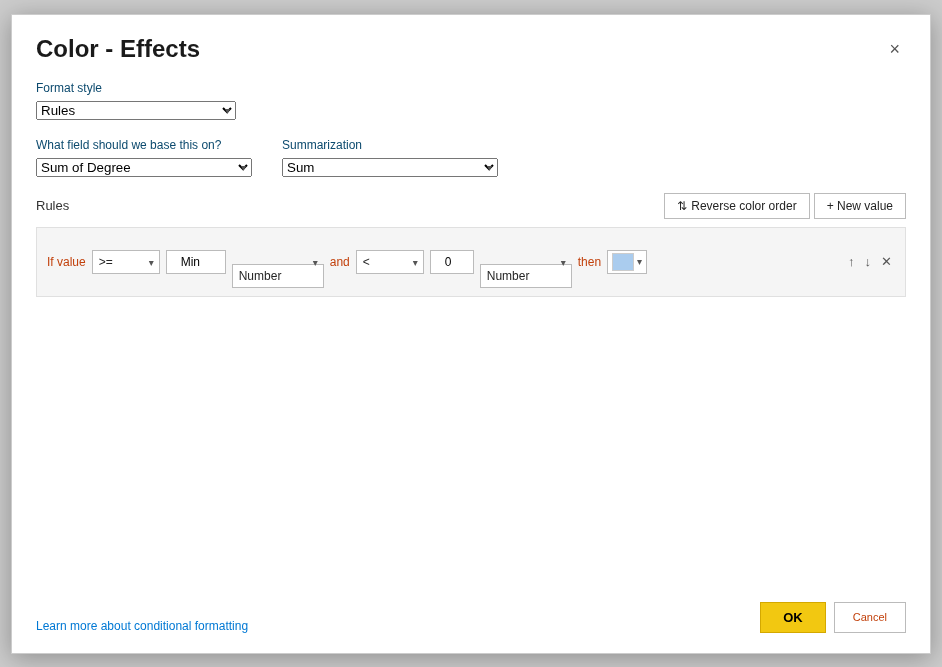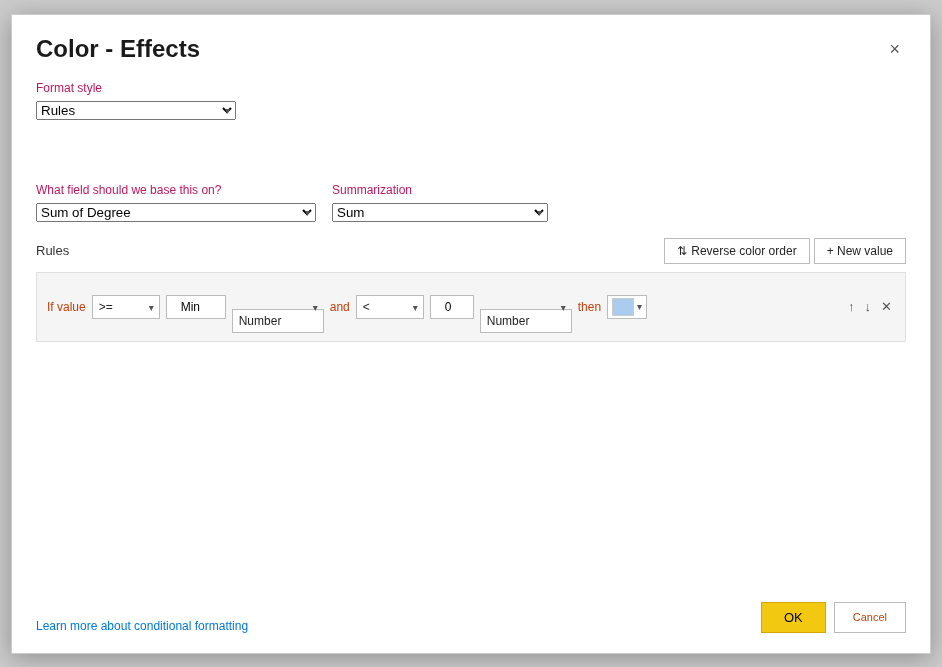--- a/index.html
+++ b/index.html
@@ -41,32 +41,31 @@
       border: none;
       cursor: pointer;
       font-size: 18px;
       color: #555;
       padding: 2px 6px;
       line-height: 1;
     }
 
     .section-label {
       font-size: 12px;
-      color: #be185d;
+      color: #0c4a6e;
       margin-bottom: 6px;
     }
 
     .format-style-row { margin-bottom: 18px; }
     .format-style-row select { width: 200px; }
 
     .field-row {
       display: flex;
-      gap: 16px;
+      gap: 30px;
       margin-bottom: 16px;
-      margin-top: 45px;
     }
     .field-col { display: flex; flex-direction: column; }
     .field-col select { width: 260px; }
     .summarization-col select { width: 180px; }
 
     .rules-header {
       display: flex;
       align-items: center;
       justify-content: space-between;
       margin-bottom: 8px;
@@ -165,21 +164,21 @@
       text-decoration: none;
       cursor: pointer;
     }
     .footer-btns { display: flex; gap: 8px; }
     .btn-ok {
       background: #f2c811;
       border: 1px solid #d4a800;
       color: #000;
       padding: 7px 22px;
       font-size: 13px;
-      font-weight: 400;
+      font-weight: 700;
       cursor: pointer;
     }
     .btn-cancel {
       background: #fff;
       border: 1px solid #bbb;
       color: #c2410c;
       padding: 7px 18px;
       font-size: 11px;
       cursor: pointer;
     }
@@ -220,21 +219,21 @@
         <option>Gradient</option>
         <option>Field value</option>
       </select>
     </div>
   </div>
 
   <div class="field-row">
     <div class="field-col">
       <div class="section-label">What field should we base this on?</div>
       <div class="select-wrap2">
-        <select style="width:280px;">
+        <select style="width:216px;">
           <option>Sum of Degree</option>
         </select>
       </div>
     </div>
     <div class="field-col summarization-col">
       <div class="section-label">Summarization</div>
       <div class="select-wrap2">
         <select style="width:216px;">
           <option>Sum</option>
           <option>Average</option>

